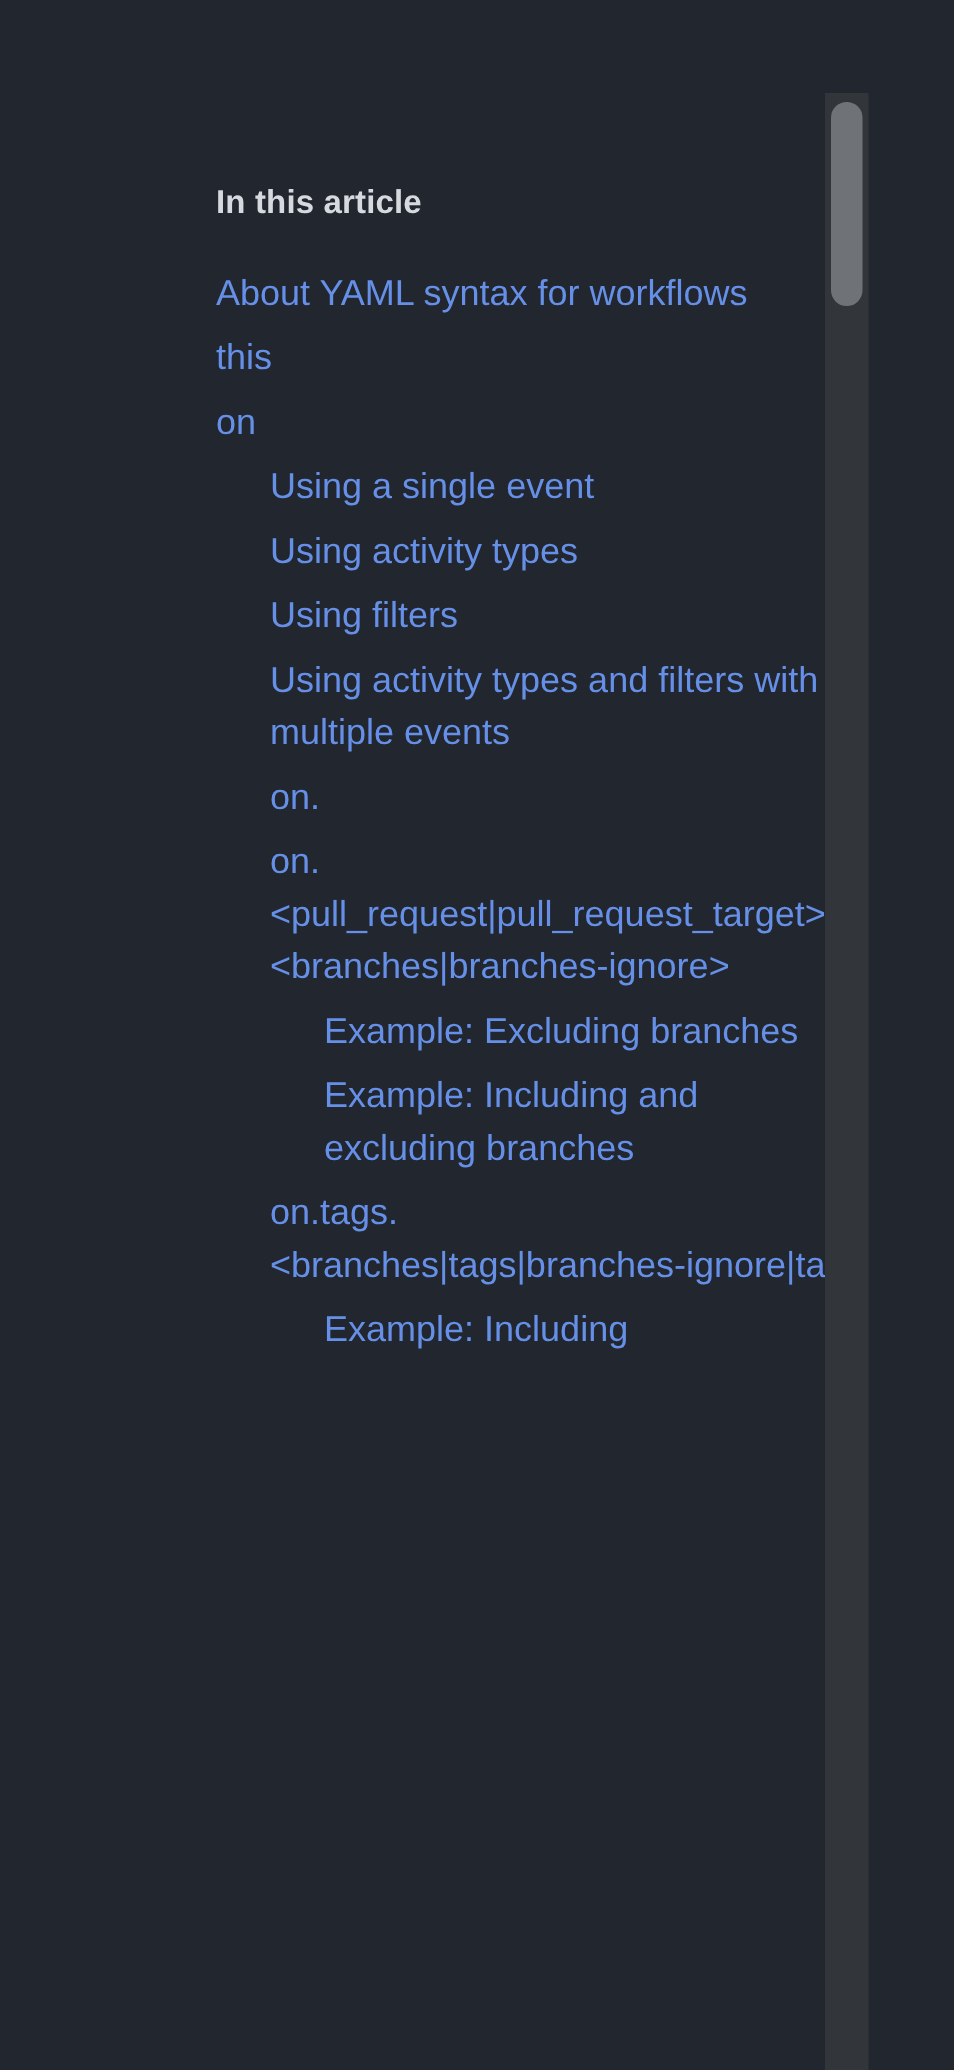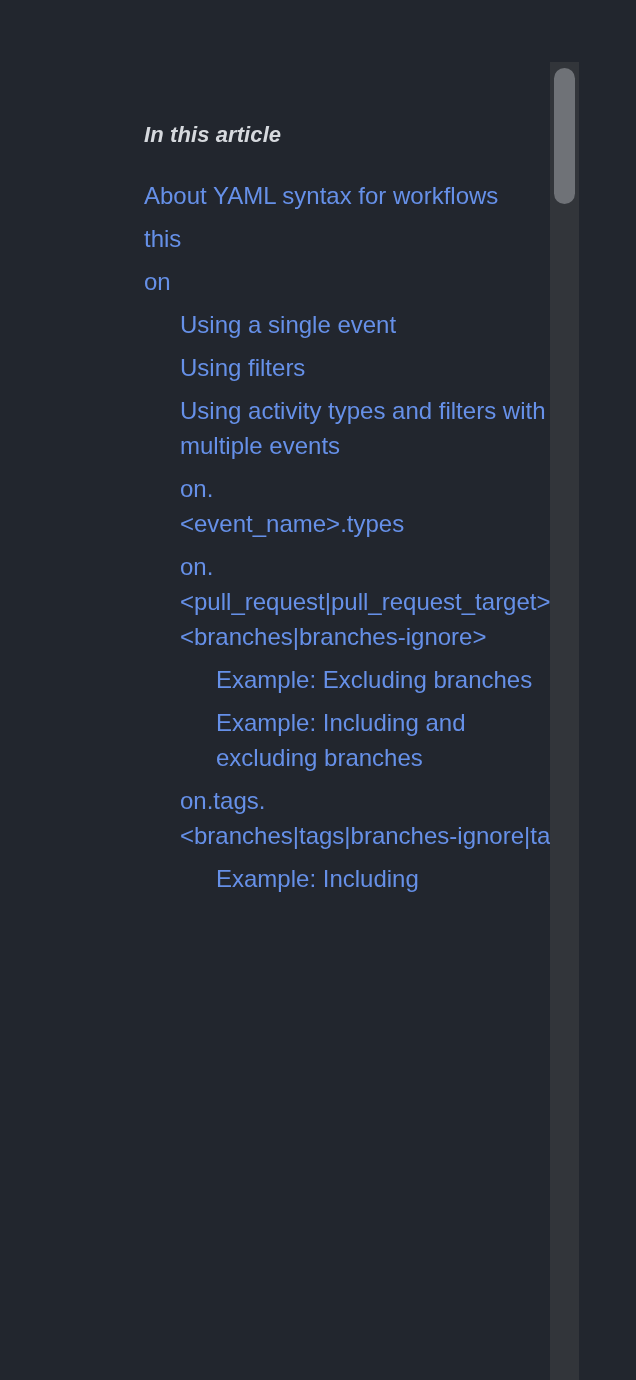--- a/index.html
+++ b/index.html
@@ -50,21 +50,20 @@
     position: absolute;
     left: 144px;
     top: 121px;
     margin: 0;
     font-size: 22px;
     line-height: 28px;
     font-weight: 700;
     color: #d6d9de;
     letter-spacing: 0.1px;
     white-space: nowrap;
-    font-style: italic;
   }
 
   
   .toc-list {
     list-style: none;
     margin: 0;
     padding: 0;
     position: absolute;
     left: 0;
     top: 178px;
@@ -138,31 +137,34 @@
 
         <li class="toc-item lvl-1">
           <a class="toc-link" href="#">on</a>
         </li>
 
         <li class="toc-item lvl-2">
           <a class="toc-link" href="#">Using a single event</a>
         </li>
 
 
+        <li class="toc-item lvl-2">
+          <a class="toc-link" href="#">Using activity types</a>
+        </li>
 
         <li class="toc-item lvl-2">
           <a class="toc-link" href="#">Using filters</a>
         </li>
 
         <li class="toc-item lvl-2">
           <a class="toc-link" href="#">Using activity types and filters with multiple events</a>
         </li>
 
         <li class="toc-item lvl-2">
-          <a class="toc-link" href="#"><span class="">on.</span><br><span class="nowrap-seg">&lt;event_name&gt;.types</span></a>
+          <a class="toc-link" href="#"><span class="">on.</span><br></a>
         </li>
 
         <li class="toc-item lvl-2">
           <a class="toc-link" href="#"><span class="">on.</span><br><span class="nowrap-seg">&lt;pull_request|pull_request_target&gt;.</span><span class="nowrap-seg">&lt;branches|branches-ignore&gt;</span></a>
         </li>
 
 
         <li class="toc-item lvl-3">
           <a class="toc-link" href="#">Example: Excluding branches</a>
         </li>

